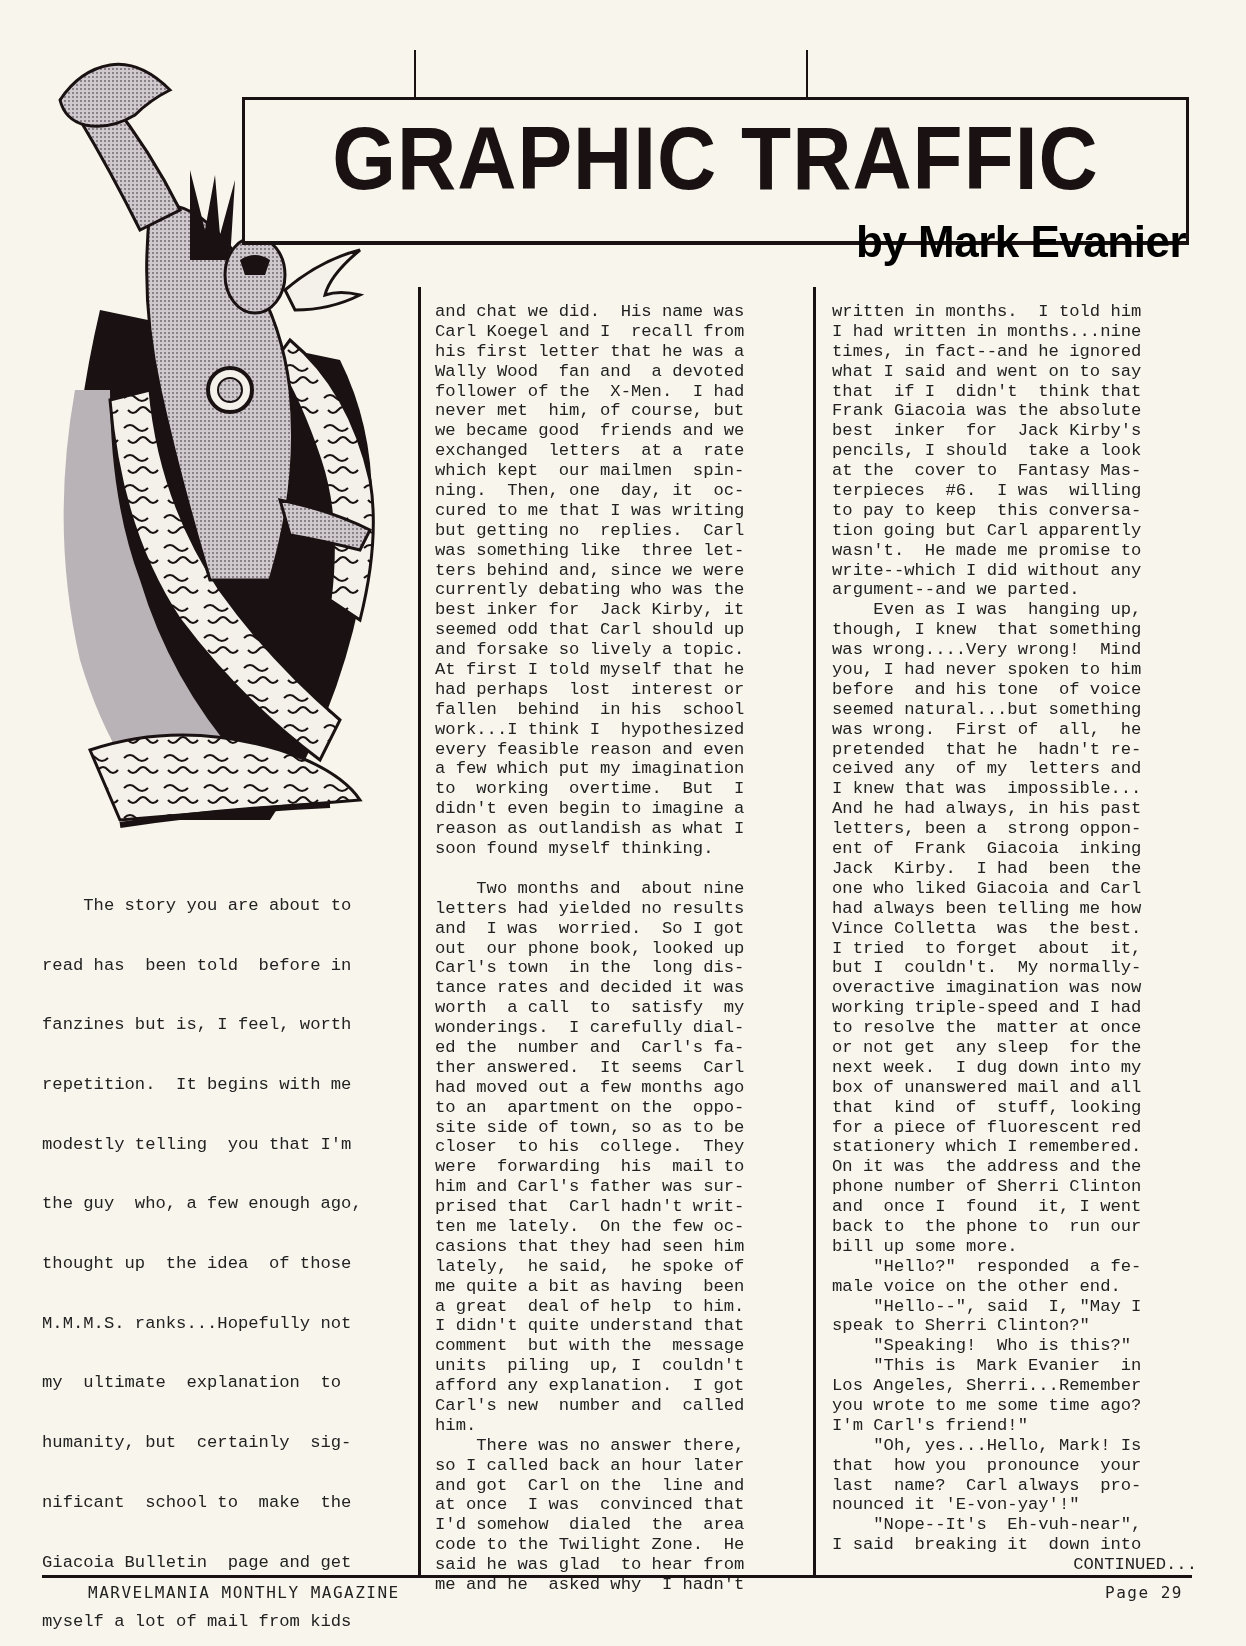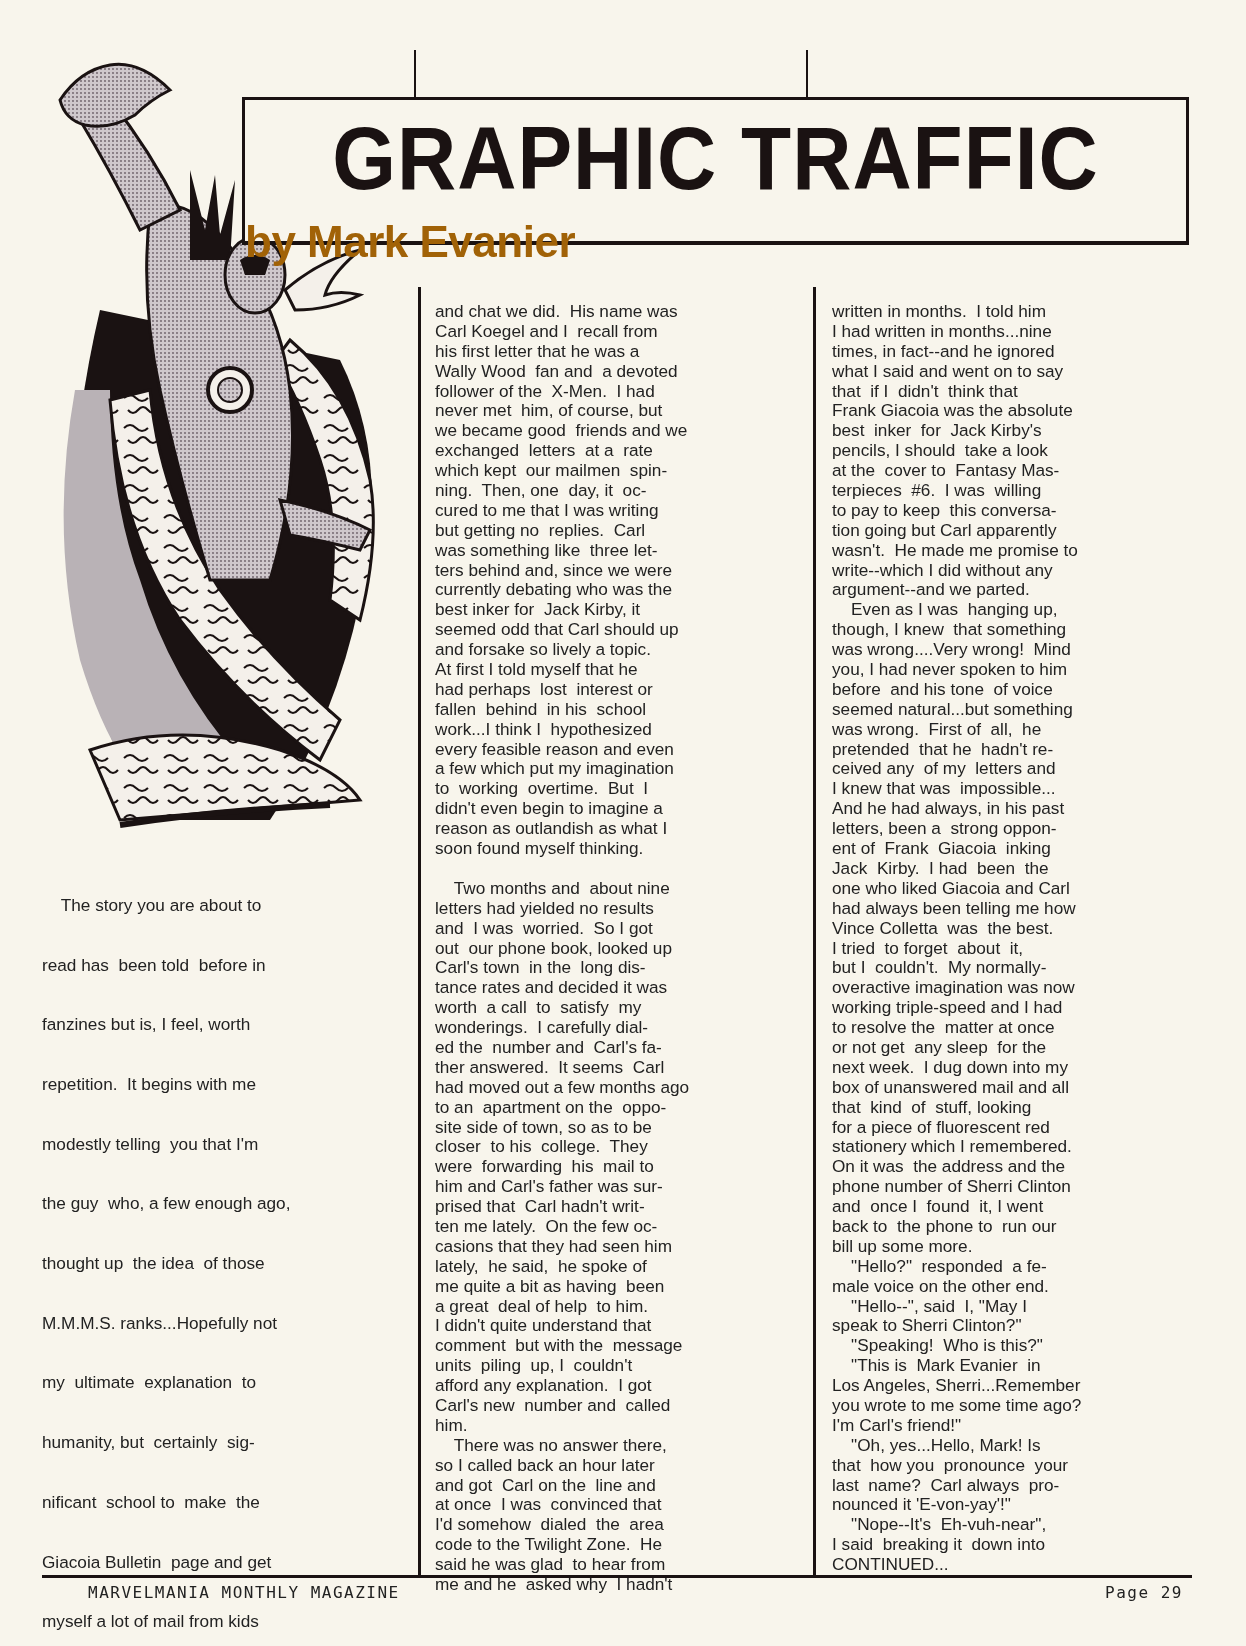--- a/index.html
+++ b/index.html
@@ -22,39 +22,39 @@
   }
   .title-tick { position: absolute; width: 2px; background: #1a1212; }
 
   .headline {
     position: absolute; left: 0; right: 0; top: 18px; text-align: center;
     font-family: "Liberation Sans", sans-serif; font-weight: bold;
     font-size: 82px; letter-spacing: 1px; line-height: 1; color: #1a1212;
     transform: scaleY(1.08);
   }
   .byline {
-    position: absolute; left: 0; right: 0; top: 120px; text-align: left;
+    position: absolute; left: 0; right: 0; top: 120px; text-align: right;
     font-family: "Liberation Sans", sans-serif; font-weight: bold;
-    font-size: 44px; line-height: 1; color: #a16207; letter-spacing: -0.5px;
+    font-size: 44px; line-height: 1; color: #000000; letter-spacing: -0.5px;
   }
 
   .col-rule { position: absolute; width: 3px; background: #1a1212; }
 
   .column {
     position: absolute;
-    font-family: Liberation Sans, sans-serif;
+    font-family: Liberation Mono, monospace;
     font-size: 17.2px; line-height: 19.9px;
     color: #222;
     white-space: pre;
   }
   .col-left  { left: 42px;  top: 856px;  width: 355px; }
   .col-mid   { left: 435px; top: 302px;  width: 365px; }
   .col-right { left: 832px; top: 302px;  width: 365px; }
   .line { display: block; height: 19.9px; }
-  .cont { }
+  .cont { text-align: right; }
 
   .bottom-rule {
     position: absolute; left: 42px; top: 1575px; width: 1150px; height: 3px; background: #1a1212;
   }
   .footer-left, .footer-right {
     position: absolute; top: 1583px;
     font-family: "DejaVu Sans Mono", monospace; font-size: 16px; letter-spacing: 1.5px; color: #222;
   }
   .footer-left { left: 48px; padding-left: 40px; }
   .footer-right { left: 1105px; }

